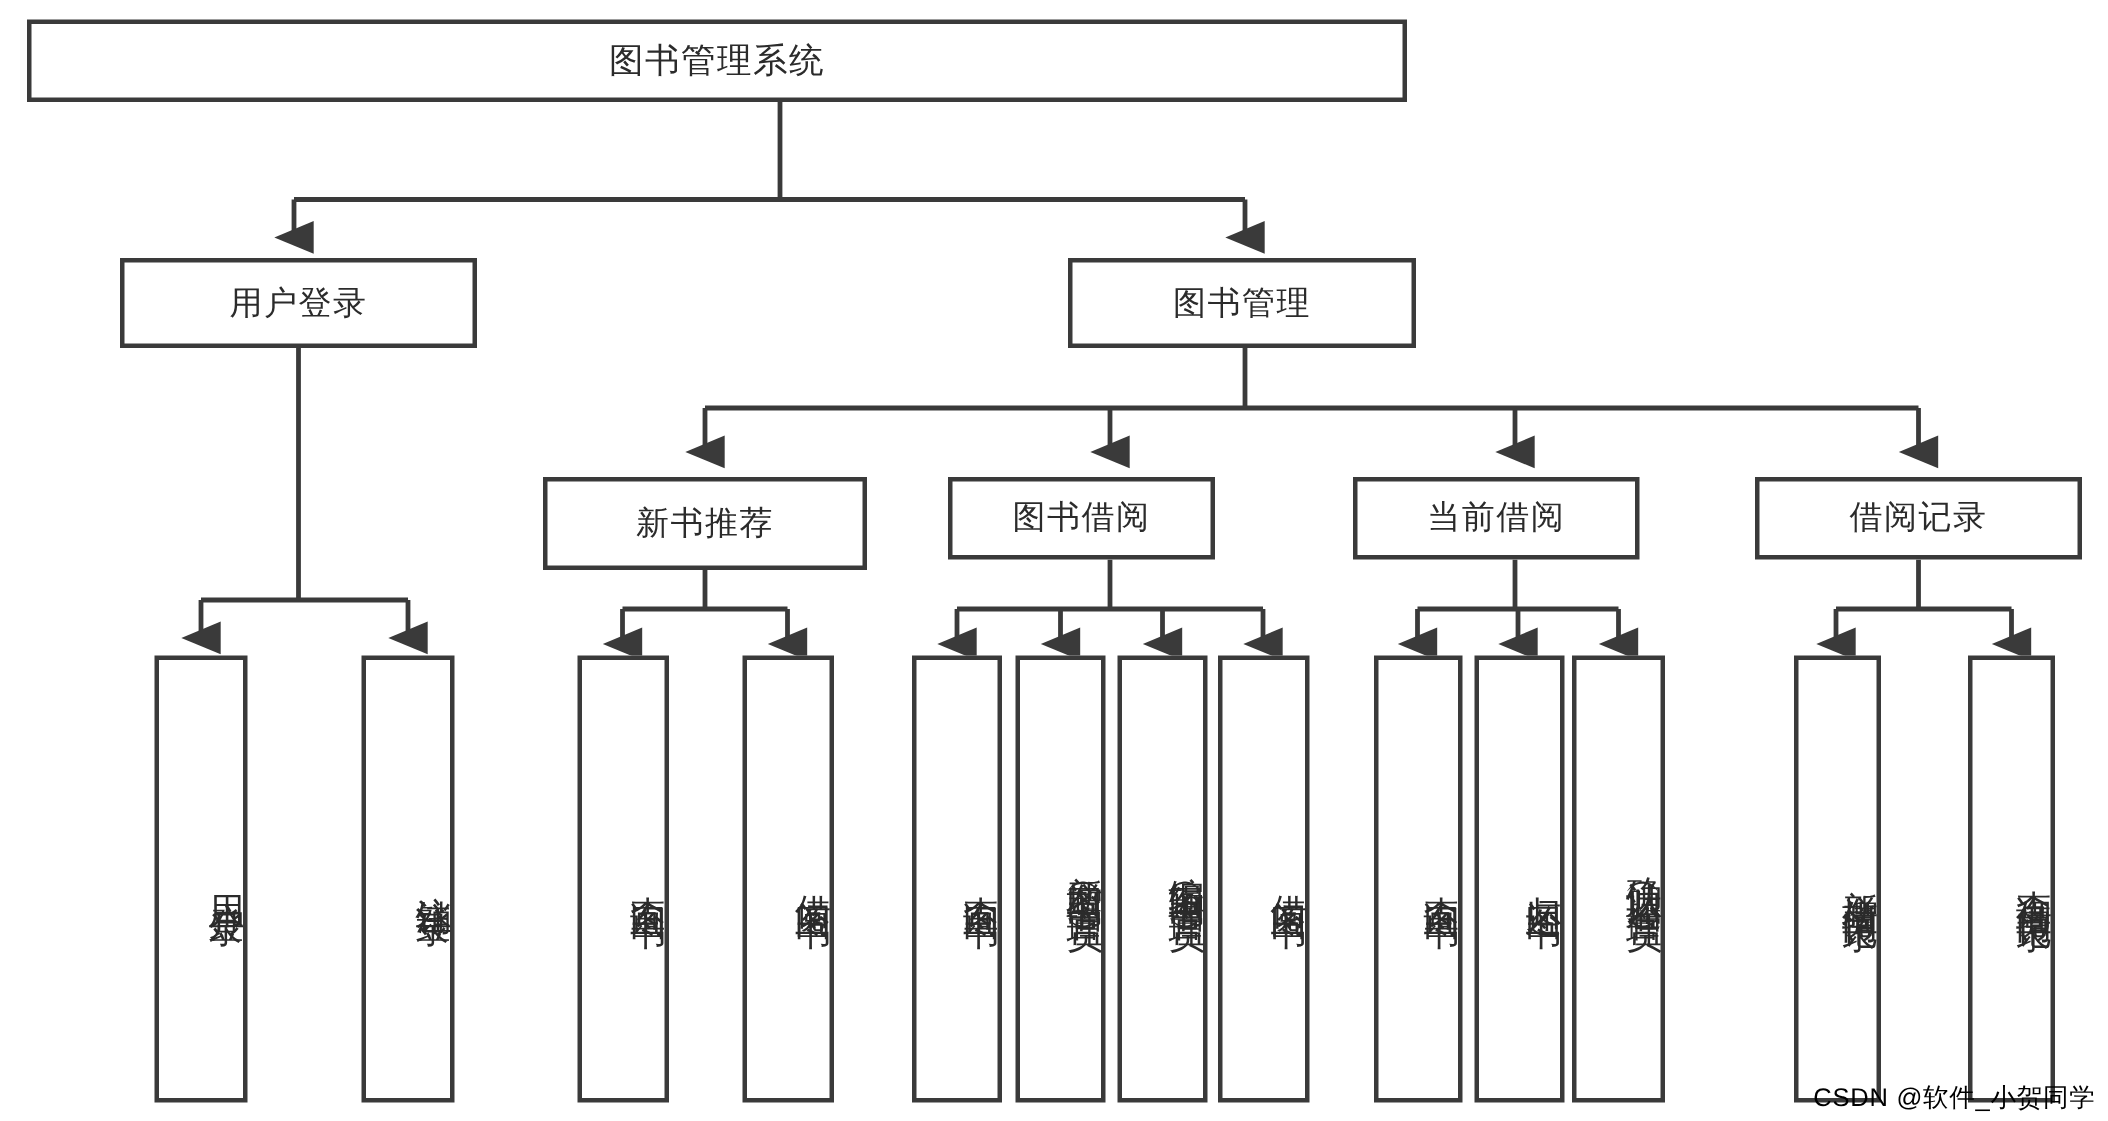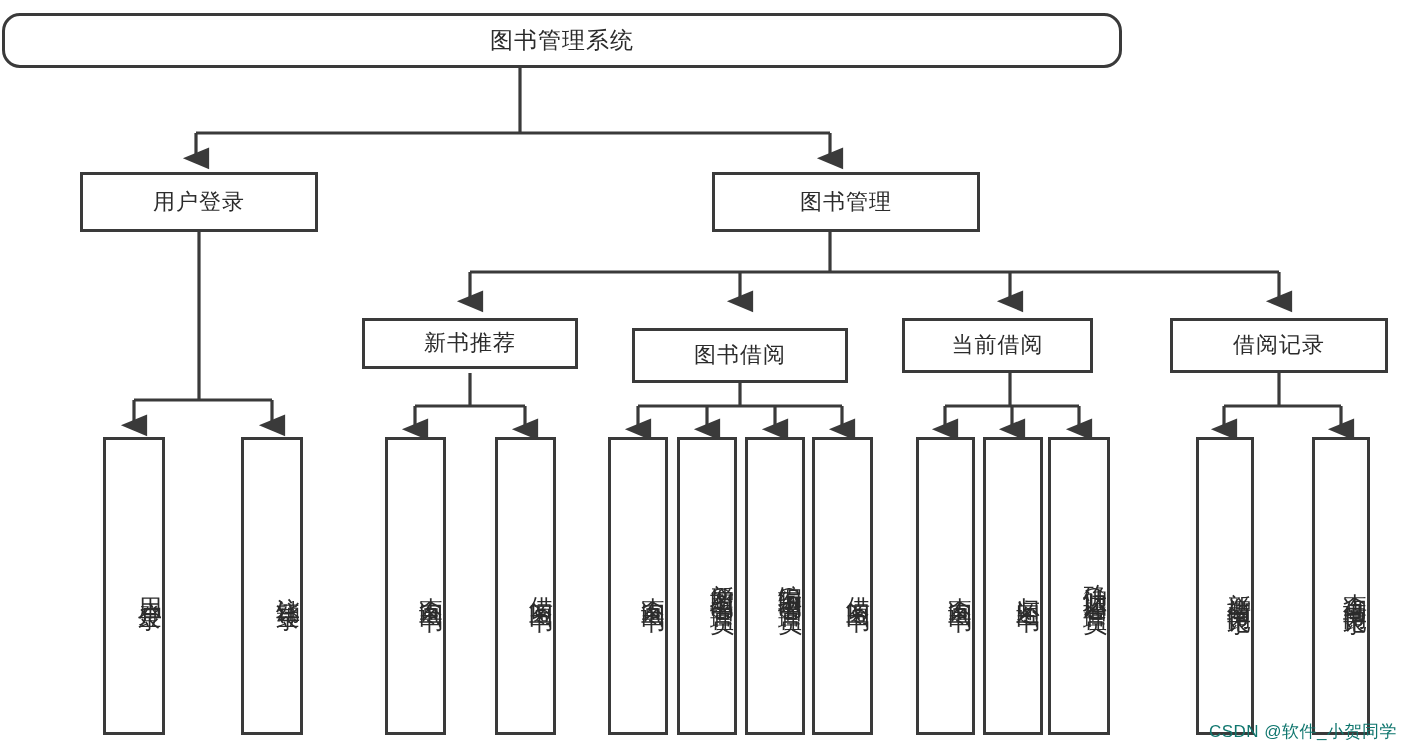--- a/index.html
+++ b/index.html
@@ -62,21 +62,21 @@
   .label-v {
     writing-mode: vertical-rl;
     text-orientation: upright;
     display: block;
   }
   .watermark {
     position: absolute;
     right: 8px;
     bottom: 4px;
     font-size: 17px;
-    color: #0f766e;
+    color: #000000;
     letter-spacing: 0.5px;
     z-index: 3;
     white-space: nowrap;
     text-align: right;
   }
 </style>
 </head>
 <body>
 
 <div id="diagram">
@@ -124,35 +124,35 @@
       <line x1="1012" y1="406" x2="1012" y2="428" marker-end="url(#arrow)"></line>
       <line x1="1079" y1="406" x2="1079" y2="428" marker-end="url(#arrow)"></line>
 
       <line x1="1279" y1="373" x2="1279" y2="406"></line>
       <line x1="1224" y1="406" x2="1341" y2="406"></line>
       <line x1="1224" y1="406" x2="1224" y2="428" marker-end="url(#arrow)"></line>
       <line x1="1341" y1="406" x2="1341" y2="428" marker-end="url(#arrow)"></line>
     </g>
   </svg>
 
-  <div class="node h root" style="left:2px; top:13px; width:1120px; height:55px;border-radius:18px;">
+  <div class="node h root" style="left:18px; top:13px; width:920px; height:55px;">
     <span>图书管理系统</span>
   </div>
 
   <div class="node h" style="left:80px; top:172px; width:238px; height:60px;">
     <span>用户登录</span>
   </div>
-  <div class="node h" style="left:712px; top:172px; width:268px; height:60px;">
+  <div class="node h" style="left:712px; top:172px; width:232px; height:60px;">
     <span>图书管理</span>
   </div>
 
-  <div class="node h" style="left:362px; top:318px; width:216px; height:51px;">
+  <div class="node h" style="left:362px; top:318px; width:216px; height:62px;">
     <span>新书推荐</span>
   </div>
-  <div class="node h" style="left:632px; top:328px; width:216px; height:55px;">
+  <div class="node h" style="left:632px; top:318px; width:178px; height:55px;">
     <span>图书借阅</span>
   </div>
   <div class="node h" style="left:902px; top:318px; width:191px; height:55px;">
     <span>当前借阅</span>
   </div>
   <div class="node h" style="left:1170px; top:318px; width:218px; height:55px;justify-content:center;">
     <span>借阅记录</span>
   </div>
 
   <div class="node v" style="left:103px; top:437px; width:62px; height:298px;">

